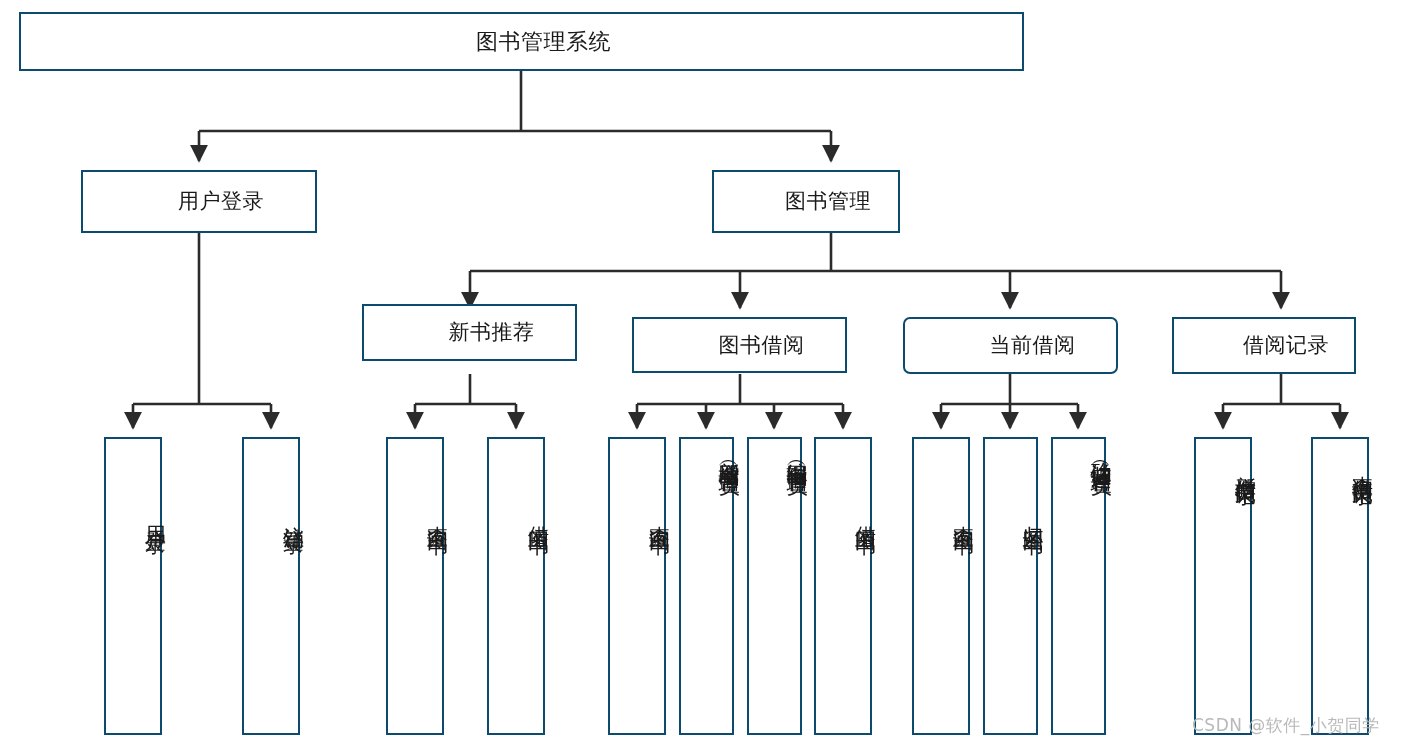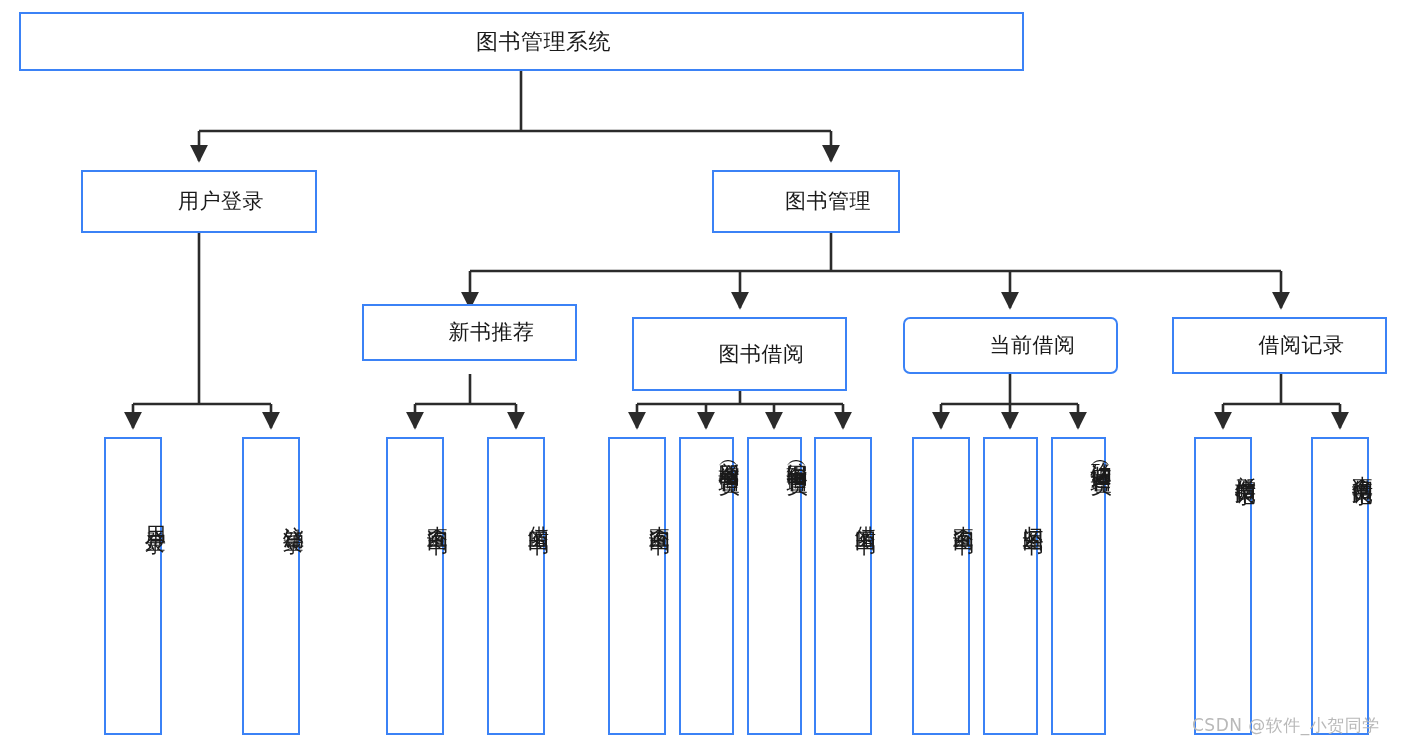--- a/index.html
+++ b/index.html
@@ -23,21 +23,21 @@
     left: 0;
     top: 0;
     width: 1405px;
     height: 747px;
     pointer-events: none;
   }
   .node {
     position: absolute;
     box-sizing: border-box;
     background: #ffffff;
-    border: 2px solid #3b82f6;
+    border: 2px solid #0c4a6e;
     display: flex;
     align-items: center;
     justify-content: center;
     color: #1a1a1a;
     padding-left: 44px;
   }
   .node .label {
     display: block;
     text-align: center;
     line-height: 1.18;
@@ -140,29 +140,29 @@
   </div>
 
   <div class="node horiz" style="left:712px; top:170px; width:188px; height:63px;">
     <span class="label">图书管理</span>
   </div>
 
   <div class="node horiz" style="left:362px; top:304px; width:215px; height:57px;">
     <span class="label">新书推荐</span>
   </div>
 
-  <div class="node horiz" style="left:632px; top:317px; width:215px; height:74px;">
+  <div class="node horiz" style="left:632px; top:317px; width:215px; height:56px;">
     <span class="label">图书借阅</span>
   </div>
 
   <div class="node horiz" style="left:903px; top:317px; width:215px; height:57px;border-radius:7px;">
     <span class="label">当前借阅</span>
   </div>
 
-  <div class="node horiz" style="left:1172px; top:317px; width:215px; height:57px;">
+  <div class="node horiz" style="left:1172px; top:317px; width:184px; height:57px;">
     <span class="label">借阅记录</span>
   </div>
 
   <div class="node vert" style="left:104px; top:437px; width:58px; height:298px; padding-top:70px;">
     <span class="label">用户登录</span>
   </div>
 
   <div class="node vert" style="left:242px; top:437px; width:58px; height:298px; padding-top:70px;">
     <span class="label">注销登录</span>
   </div>

